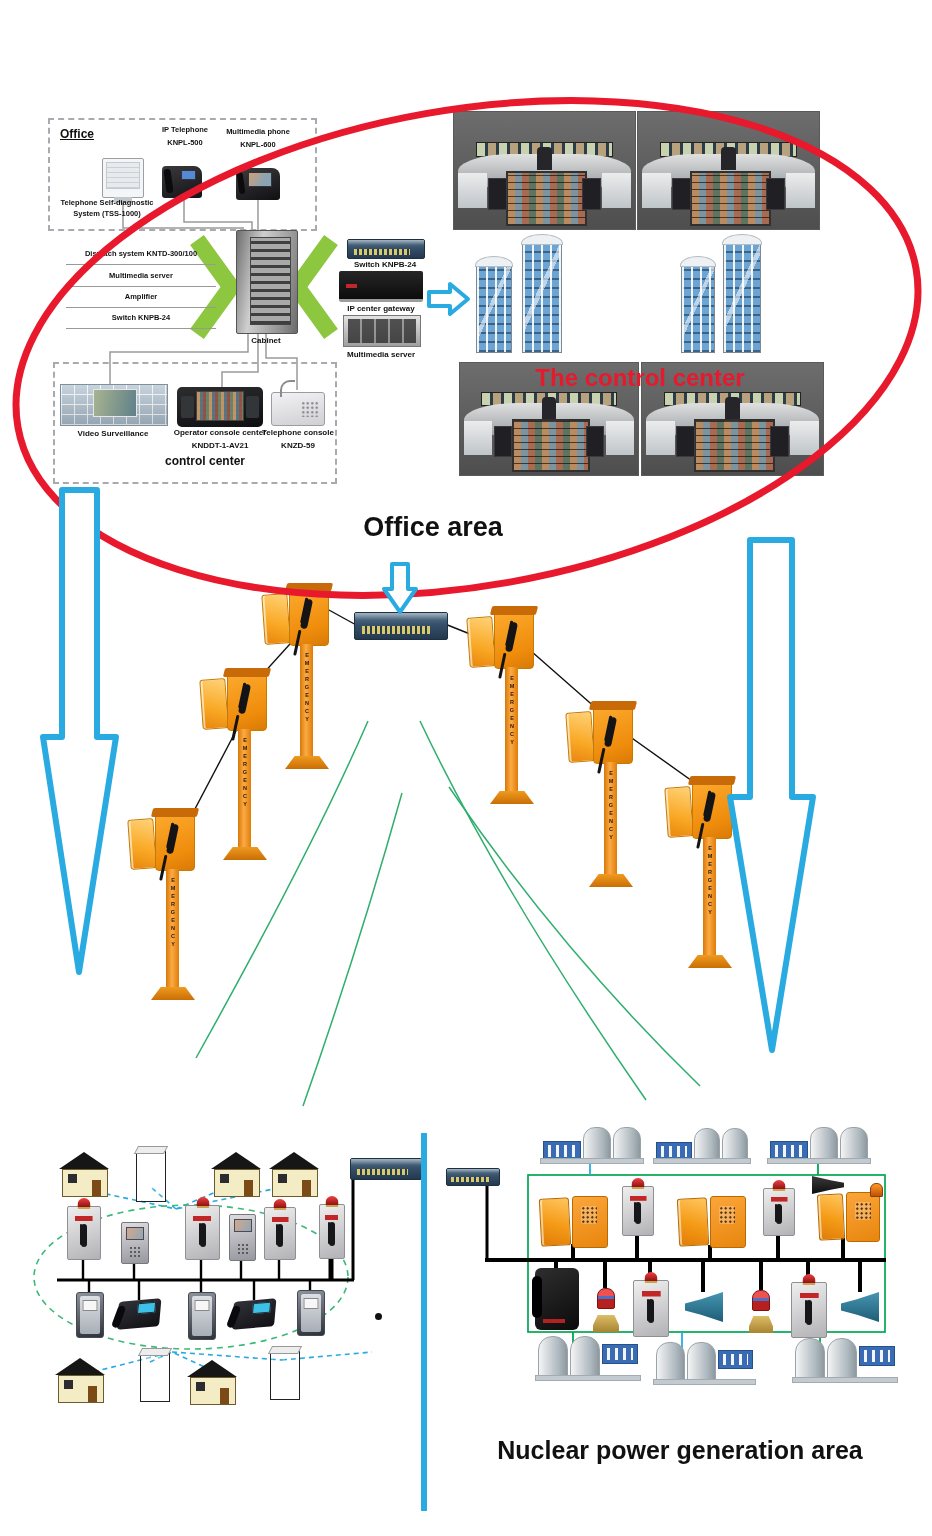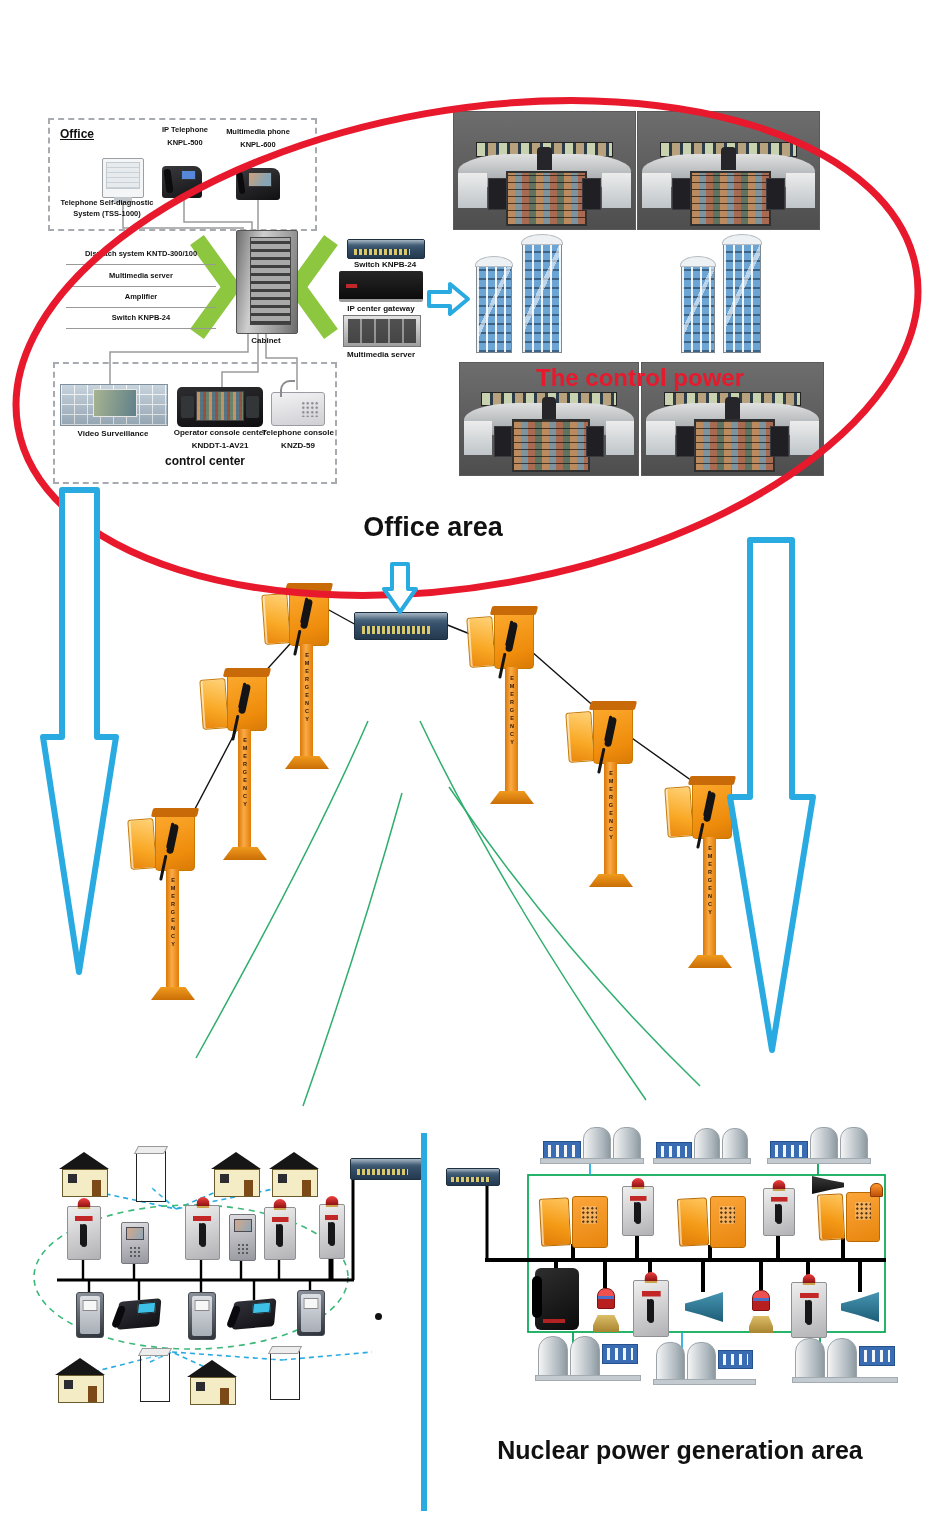--- a/index.html
+++ b/index.html
@@ -378,21 +378,21 @@
 
   <div class="gtower" style="left:476px;top:231px;width:86px;height:122px;">
     <div class="gt" style="right:0;top:10px;width:38px;height:110px;"></div>
     <div class="gt" style="left:0;top:32px;width:34px;height:88px;"></div>
   </div>
   <div class="gtower" style="left:681px;top:231px;width:80px;height:122px;">
     <div class="gt" style="right:0;top:10px;width:36px;height:110px;"></div>
     <div class="gt" style="left:0;top:32px;width:32px;height:88px;"></div>
   </div>
 
-  <div class="lbl" style="left:505px;top:364px;width:270px;font-size:24px;color:var(--c-red);">The control power</div>
+  <div class="lbl" style="left:505px;top:364px;width:270px;font-size:24px;color:var(--c-red);">The control center</div>
 
   <div class="lbl" style="left:347px;top:512px;width:172px;font-size:27px;">Office area</div>
   <div class="abs netswitch" style="left:354px;top:612px;width:92px;height:26px;"></div>
 
   <div class="epole" style="left:263px;top:584px;--ph:112px;">
     <div class="ep-door"></div>
     <div class="ep-box"></div>
     <div class="ep-pole" style="height:112px;"><span class="ep-text">EMERGENCY</span></div>
     <div class="ep-base" style="top:172px;"></div>
   </div>

